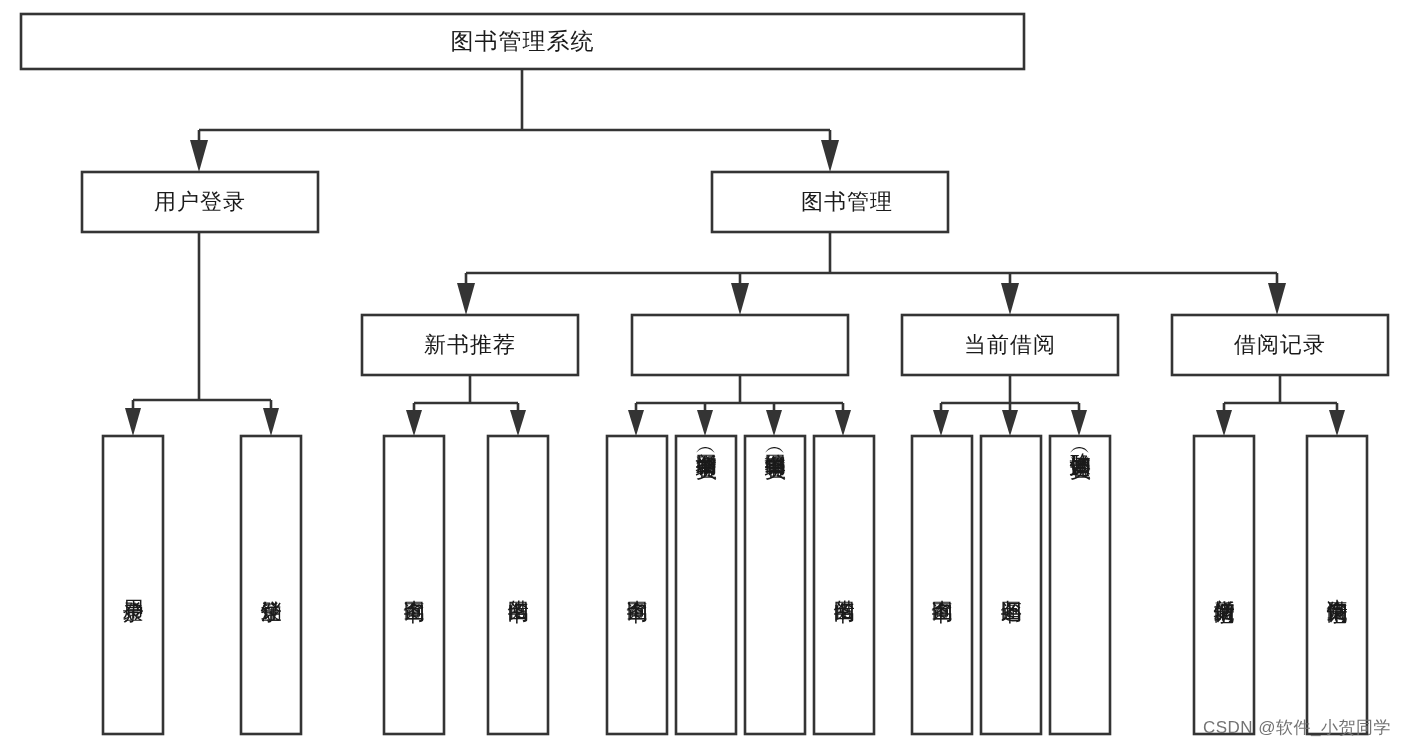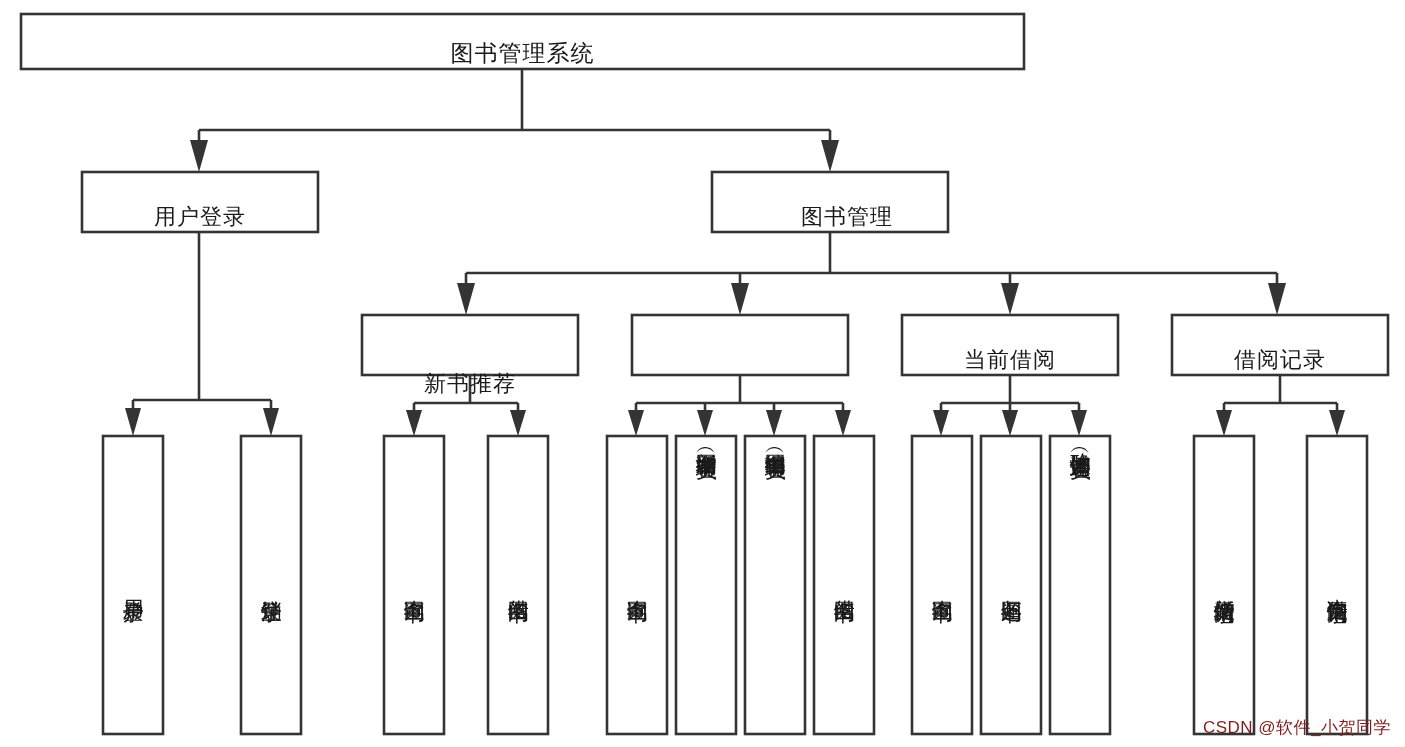--- a/index.html
+++ b/index.html
@@ -41,21 +41,21 @@
   .arrow-head {
     fill: #343434;
     stroke: none;
   }
   .watermark {
     position: absolute;
     right: 14px;
     bottom: 8px;
     font-family: "Liberation Sans", "DejaVu Sans", sans-serif;
     font-size: 17px;
-    color: #7f1d1d;
+    color: #737373;
     letter-spacing: 0.5px;
     white-space: nowrap;
     pointer-events: none;
     user-select: none;
   }
   
   .vtext-wrap {
     position: absolute;
     display: flex;
     align-items: center;
@@ -69,21 +69,21 @@
     font-size: 21px;
     line-height: 1.06;
     color: #1a1a1a;
     letter-spacing: 1px;
     white-space: nowrap;
     text-align: center;
   }
   .htext-wrap {
     position: absolute;
     display: flex;
-    align-items: flex-end;
+    align-items: center;
     justify-content: center;
     pointer-events: none;
   }
   .htext {
     font-family: "Liberation Sans", "DejaVu Sans", sans-serif;
     font-size: 22px;
     color: #1a1a1a;
     letter-spacing: 1px;
     white-space: nowrap;
   }
@@ -191,21 +191,21 @@
     <span class="htext htext-title">图书管理系统</span>
   </div>
 
   <div class="htext-wrap" style="left:82px; top:172px; width:236px; height:60px;">
     <span class="htext">用户登录</span>
   </div>
   <div class="htext-wrap" style="left:712px; top:172px; width:270px; height:60px;">
     <span class="htext">图书管理</span>
   </div>
 
-  <div class="htext-wrap" style="left:362px; top:315px; width:216px; height:60px;margin-top:24px;">
+  <div class="htext-wrap" style="left:362px; top:315px; width:216px; height:60px;">
     <span class="htext">新书推荐</span>
   </div>
   <div class="htext-wrap" style="left:1172px; top:315px; width:216px; height:60px;">
     <span class="htext">借阅记录</span>
   </div>
   <div class="htext-wrap" style="left:902px; top:315px; width:216px; height:60px;">
     <span class="htext">当前借阅</span>
   </div>
 
   <div class="vtext-wrap" style="left:103px; top:436px; width:60px; height:298px;">

